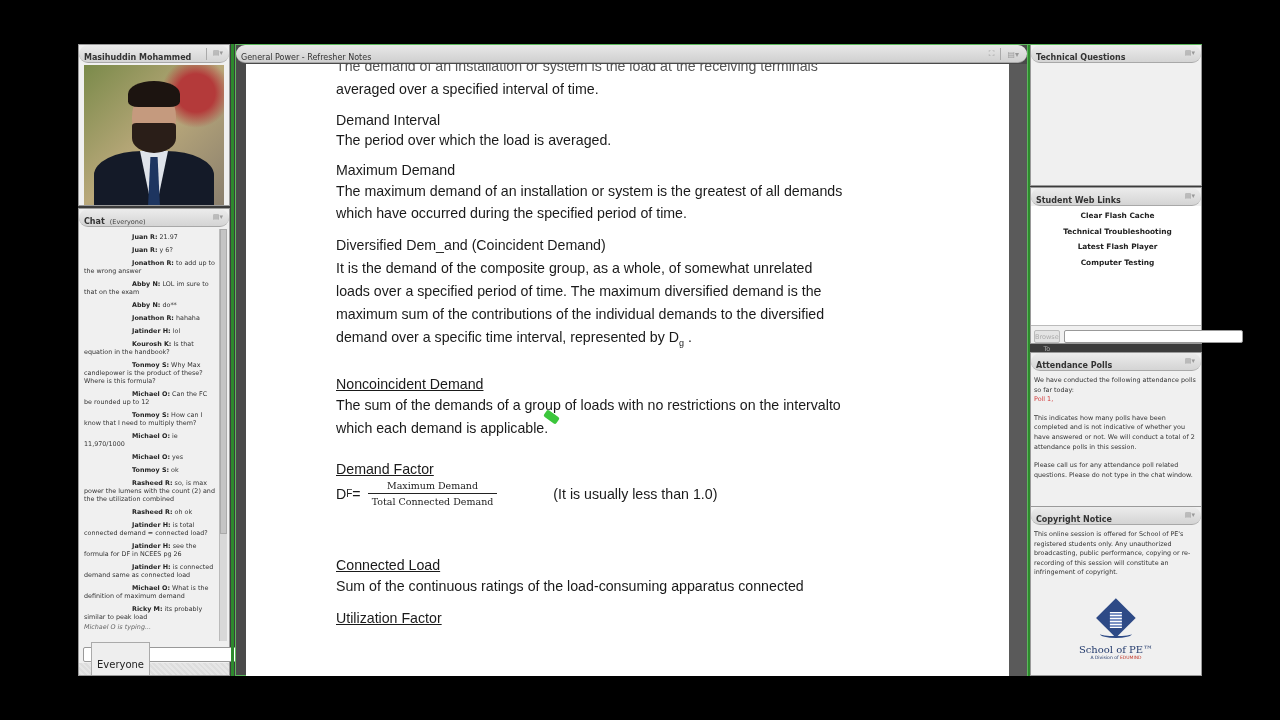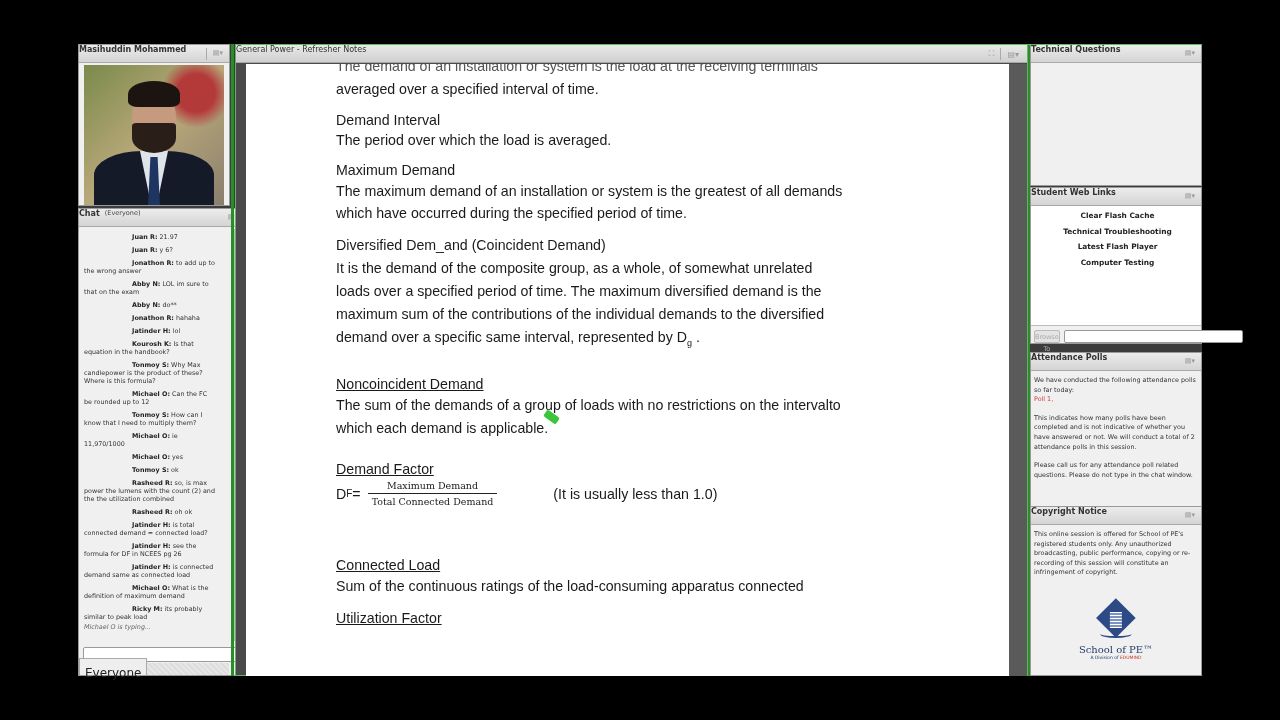--- a/index.html
+++ b/index.html
@@ -1,44 +1,44 @@
 <!DOCTYPE html>
 <html><head>
 <meta charset="utf-8">
 <style>
   * { box-sizing: border-box; margin: 0; padding: 0; }
   html, body { width: 1280px; height: 720px; background: #000; overflow: hidden; font-family: "DejaVu Sans", sans-serif; }
   .app { position: absolute; left: 78px; top: 44px; width: 1124px; height: 632px; background: #3c3c3c; }
   .pod { position: absolute; background: #f0f0f0; border: 1px solid #9a9a9a; }
-  .pod-header { height: 18px; background: linear-gradient(#ececec, #d4d4d4); border-bottom: 1px solid #a8a8a8; display: flex; align-items: flex-start; font-size: 8px; font-weight: bold; color: #333; position: relative; }
+  .pod-header { height: 18px; background: linear-gradient(#ececec, #d4d4d4); border-bottom: 1px solid #a8a8a8; display: flex; align-items: flex-end; padding-left: 5px; font-size: 8px; font-weight: bold; color: #333; position: relative; border-radius: 9px; }
   .pod-header .sub { font-weight: normal; font-size: 6.5px; margin-left: 5px; color: #444; }
   .pod-menu { position: absolute; right: 6px; top: 4px; font-size: 7px; color: #999; }
   .pod-sep { position: absolute; right: 22px; top: 3px; width: 1px; height: 12px; background: #aaa; }
 
   
   #video-pod { left: 0; top: 0; width: 152px; height: 162px; }
   .video { position: absolute; left: 5px; top: 20px; width: 140px; height: 140px; background: radial-gradient(circle at 80% 20%, #b43a3a 0 12%, transparent 22%), linear-gradient(135deg, #7a8a4a, #b9a87a 50%, #8a7f6e); overflow: hidden; }
   .v-head { position: absolute; left: 48px; top: 26px; width: 44px; height: 56px; border-radius: 45% 45% 50% 50%; background: #c59a7e; }
   .v-hair { position: absolute; left: 44px; top: 16px; width: 52px; height: 26px; border-radius: 50% 50% 20% 20%; background: #1c1410; }
   .v-beard { position: absolute; left: 48px; top: 58px; width: 44px; height: 30px; border-radius: 10% 10% 50% 50%; background: #2a1e18; }
   .v-suit { position: absolute; left: 10px; top: 86px; width: 120px; height: 60px; border-radius: 40% 40% 0 0; background: #141a28; }
   .v-shirt { position: absolute; left: 56px; top: 86px; width: 28px; height: 54px; background: #dfe3ea; clip-path: polygon(0 0,100% 0,60% 100%,40% 100%); }
   .v-tie { position: absolute; left: 64px; top: 92px; width: 12px; height: 50px; background: #1d3560; clip-path: polygon(20% 0,80% 0,100% 100%,0 100%); }
 
-  #chat-pod { left: 0; top: 164px; width: 167px; height: 468px; }
+  #chat-pod { left: 0; top: 164px; width: 152px; height: 468px; }
   .chat-body { position: absolute; left: 2px; top: 20px; width: 138px; height: 412px; background: #f0f0f0; overflow: hidden; padding: 4px 3px; }
   .msg { font-size: 6.4px; line-height: 8px; color: #333; margin-bottom: 5px; }
   .msg b { color: #222; margin-left: 48px; }
   .typing { font-size: 6.4px; font-style: italic; color: #666; margin-top: -3px; }
   .chat-scroll { position: absolute; right: 2px; top: 20px; width: 8px; height: 412px; background: #d8d8d8; border-left: 1px solid #bbb; }
   .chat-thumb { position: absolute; left: 0; top: 0; width: 7px; height: 305px; background: #c4c4c4; border: 1px solid #aaa; }
   .chat-input-row { position: absolute; left: 4px; top: 438px; width: 144px; height: 16px; display: flex; gap: 3px; }
   .chat-input { flex: 1; height: 15px; border: 1px solid #999; background: #fff; border-radius: 2px; }
   .chat-send { width: 18px; height: 15px; border: 1px solid #999; background: linear-gradient(#f8f8f8,#ddd); border-radius: 2px; display: flex; align-items: center; justify-content: center; font-size: 8px; color: #777; }
-  .chat-tab { position: absolute; left: 0; bottom: 0; height: 12px; padding: 8px 5px; background: #eee; border: 1px solid #aaa; border-bottom: none; font-size: 12px; line-height: 12px; color: #222; }
+  .chat-tab { position: absolute; left: 12px; bottom: 0; height: 12px; padding: 16px 5px; background: #eee; border: 1px solid #aaa; border-bottom: none; font-size: 10px; line-height: 12px; color: #222; }
   .chat-tabbar { position: absolute; left: 0; bottom: 0; width: 150px; height: 12px; background: repeating-linear-gradient(45deg, #ddd 0 2px, #e6e6e6 2px 4px); }
 
   
   .green-bar { position: absolute; background: #2d8a2d; }
 
   
   #share-pod { left: 157px; top: 0; width: 793px; height: 632px; background: #4a4a4a; border-color: #5cb85c; }
   #share-pod .pod-header { background: linear-gradient(#e8e8e8, #d0d0d0); font-weight: normal; color: #333; }
   .share-tools { position: absolute; right: 8px; top: 3px; display: flex; gap: 6px; align-items: center; font-size: 8px; color: #999; }
   .doc { position: absolute; left: 10px; top: 19px; width: 764px; height: 612px; background: #fff; overflow: hidden; font-family: "Liberation Sans", sans-serif; color: #1a1a1a; }
@@ -163,21 +163,21 @@
         <div class="dl" style="line-height:20px">The period over which the load is averaged.</div>
         <div class="gap"></div>
         <div class="dl" style="line-height:22px">Maximum Demand</div>
         <div class="dl" style="line-height:21px">The maximum demand of an installation or system is the greatest of all demands</div>
         <div class="dl" style="line-height:22px">which have occurred during the specified period of time.</div>
         <div class="gap"></div>
         <div class="dl" style="line-height:24px">Diversified Dem_and (Coincident Demand)</div>
         <div class="dl">It is the demand of the composite group, as a whole, of somewhat unrelated</div>
         <div class="dl">loads over a specified period of time. The maximum diversified demand is the</div>
         <div class="dl">maximum sum of the contributions of the individual demands to the diversified</div>
-        <div class="dl"><span>demand over a specific same interval, represented by D</span><sub style="font-size:9px">g</sub><span> .</span></div>
+        <div class="dl"><span>demand over a specific time interval, represented by D</span><sub style="font-size:9px">g</sub><span> .</span></div>
         <div class="gap2"></div>
         <div class="dl u" style="line-height:20px">Noncoincident Demand</div>
         <div class="dl">The sum of the demands of a group of loads with no restrictions on the intervalto</div>
         <div class="dl">which each demand is applicable.</div>
         <div class="gap2"></div>
         <div class="dl u" style="line-height:20px">Demand Factor</div>
         <div class="formula">
           <span>D</span>
             <span style="font-size:10px">F</span>
             <span> =</span>

